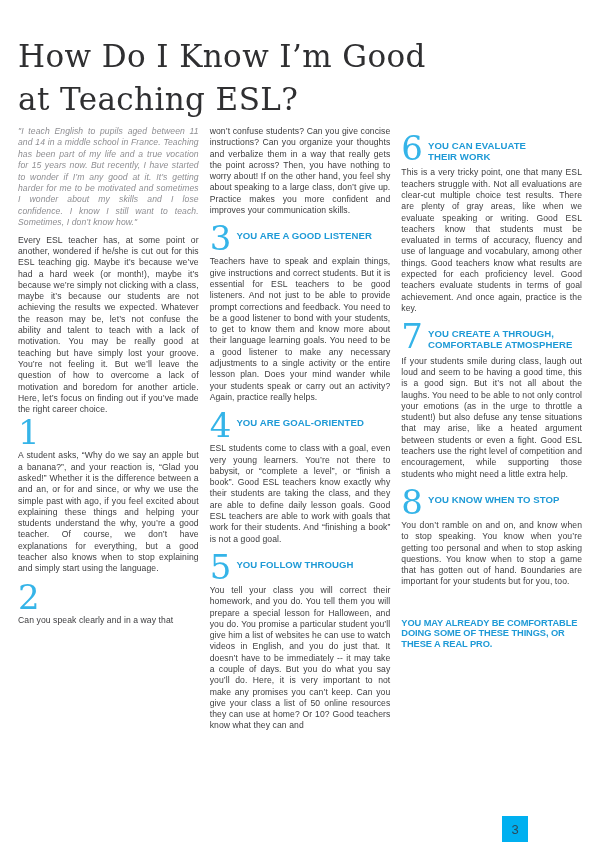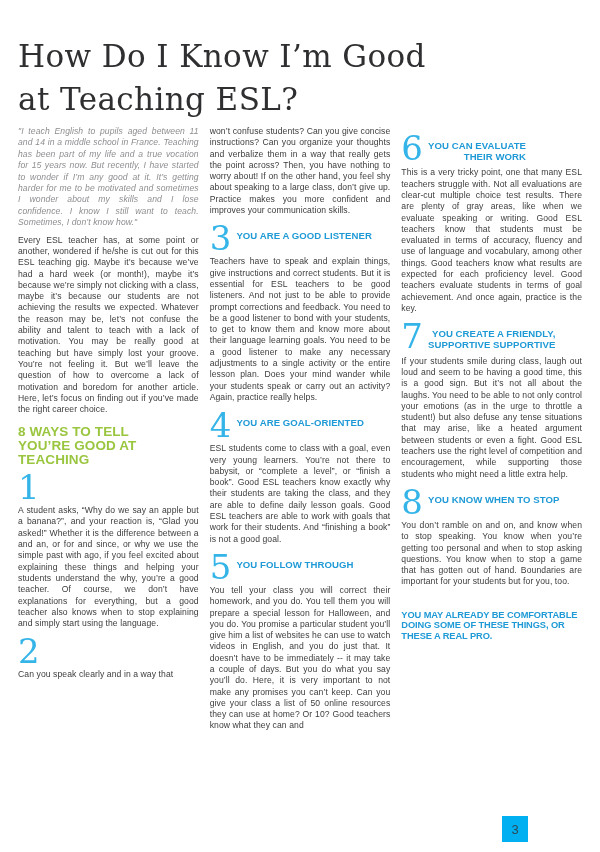--- a/index.html
+++ b/index.html
@@ -106,30 +106,30 @@
   }
   .tip-label {
     color: #1f9ad6;
     font-weight: bold;
     font-size: 9.6px;
     line-height: 11.2px;
     letter-spacing: 0.05px;
     padding-top: 3px;
     text-align: left;
   }
-  .tip-label span { display: block; text-align: right; }
+  .tip-label span { display: block; }
 
   
   .closing-head {
     color: #1f9ad6;
     font-weight: bold;
     font-size: 9.3px;
     line-height: 10.6px;
     letter-spacing: -0.1px;
-    margin: 22px 0 2px 0;
+    margin: 30px 0 2px 0;
     text-align: left;
   }
   .closing-head span { display: block; }
 
   
   .page-number {
     position: absolute;
     right: 18px;
     bottom: 10px;
     width: 26px;
@@ -153,25 +153,20 @@
     <span class="tline">How Do I Know I’m Good</span>
     <span class="tline">at Teaching ESL?</span>
   </h1>
 
   <div class="columns">
 
     <div class="col">
       <p class="intro-quote">"I teach English to pupils aged between 11 and 14 in a middle school in France. Teaching has been part of my life and a true vocation for 15 years now. But recently, I have started to wonder if I’m any good at it. It’s getting harder for me to be motivated and sometimes I wonder about my skills and I lose confidence. I know I still want to teach. Sometimes, I don’t know how."</p>
       <p>Every ESL teacher has, at some point or another, wondered if he/she is cut out for this ESL teaching gig. Maybe it’s because we’ve had a hard week (or month!), maybe it’s because we’re simply not clicking with a class, maybe it’s because our students are not achieving the results we expected. Whatever the reason may be, let’s not confuse the ability and talent to teach with a lack of motivation. You may be really good at teaching but have simply lost your groove. You’re not feeling it. But we’ll leave the question of how to overcome a lack of motivation and boredom for another article. Here, let’s focus on finding out if you’ve made the right career choice.</p>
 
-      <div class="section-kicker">
-        <span>8 WAYS TO TELL</span>
-        <span>YOU’RE GOOD AT</span>
-        <span>TEACHING</span>
-      </div>
 
       <div class="tip tip-first">
         <div class="tip-num">1</div>
       </div>
       <p>A student asks, “Why do we say an apple but a banana?”, and your reaction is, “Glad you asked!” Whether it is the difference between a and an, or for and since, or why we use the simple past with ago, if you feel excited about explaining these things and helping your students understand the why, you’re a good teacher. Of course, we don’t have explanations for everything, but a good teacher also knows when to stop explaining and simply start using the language.</p>
 
       <div class="tip">
         <div class="tip-num">2</div>
       </div>
       <p class="tight">Can you speak clearly and in a way that</p>
@@ -212,22 +207,22 @@
         <div class="tip-label">
           <span>YOU CAN EVALUATE</span>
           <span>THEIR WORK</span>
         </div>
       </div>
       <p>This is a very tricky point, one that many ESL teachers struggle with. Not all evaluations are clear-cut multiple choice test results. There are plenty of gray areas, like when we evaluate speaking or writing. Good ESL teachers know that students must be evaluated in terms of accuracy, fluency and use of language and vocabulary, among other things. Good teachers know what results are expected for each proficiency level. Good teachers evaluate students in terms of goal achievement. And once again, practice is the key.</p>
 
       <div class="tip">
         <div class="tip-num">7</div>
         <div class="tip-label">
-          <span>YOU CREATE A FRIENDLY,</span>
-          <span>SUPPORTIVE SUPPORTIVE</span>
+          <span>YOU CREATE A THROUGH,</span>
+          <span>COMFORTABLE ATMOSPHERE</span>
         </div>
       </div>
       <p>If your students smile during class, laugh out loud and seem to be having a good time, this is a good sign. But it’s not all about the laughs. You need to be able to not only control your emotions (as in the urge to throttle a student!) but also defuse any tense situations that may arise, like a heated argument between students or even a fight. Good ESL teachers use the right level of competition and encouragement, while supporting those students who might need a little extra help.</p>
 
       <div class="tip">
         <div class="tip-num">8</div>
         <div class="tip-label">
           <span>YOU KNOW WHEN TO STOP</span>
         </div>
       </div>

